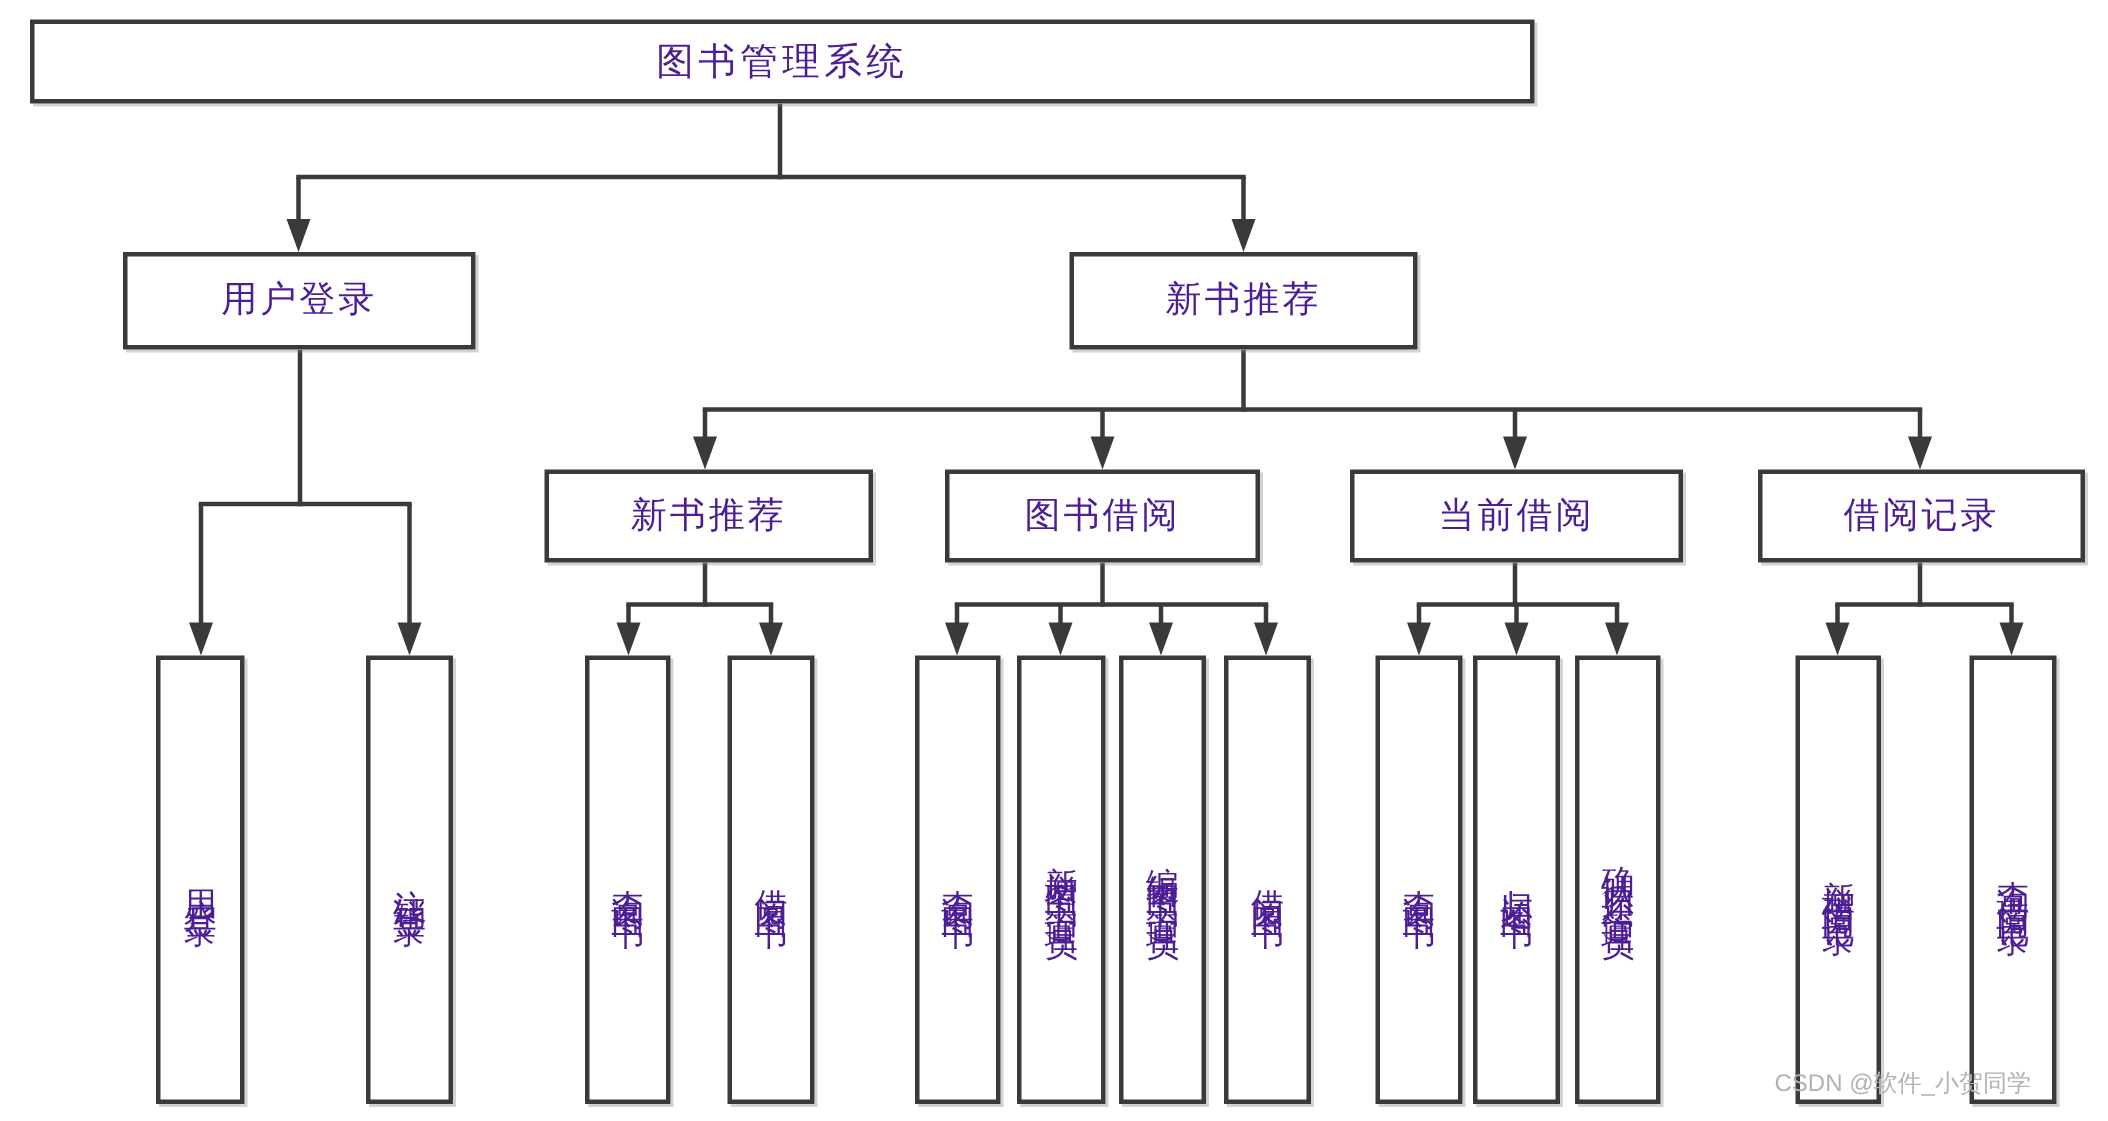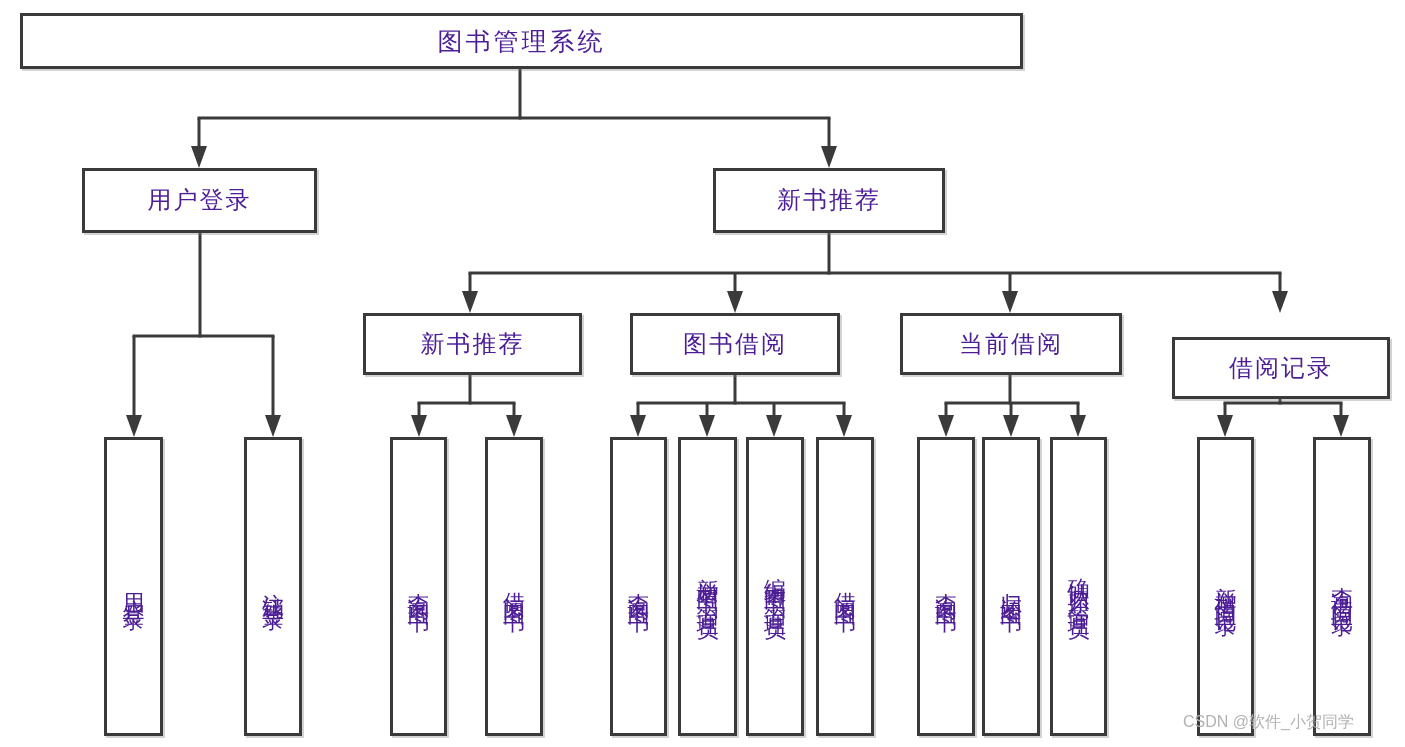--- a/index.html
+++ b/index.html
@@ -36,21 +36,21 @@
   }
   
   .n-root { left: 20px;   top: 13px;  width: 1003px; height: 56px; }
   
   .n-login { left: 82px;  top: 168px; width: 235px; height: 65px; }
   .n-mgmt  { left: 713px; top: 168px; width: 232px; height: 65px; }
   
   .n-rec   { left: 363px;  top: 313px; width: 219px; height: 62px; }
   .n-bor   { left: 630px;  top: 313px; width: 210px; height: 62px; }
   .n-cur   { left: 900px;  top: 313px; width: 222px; height: 62px; }
-  .n-rcd   { left: 1172px; top: 313px; width: 218px; height: 62px; margin-top: 24px; }
+  .n-rcd   { left: 1172px; top: 313px; width: 218px; height: 62px; }
   
   .lf { top: 437px; height: 299px; }
   .lf-1  { left: 104px;  width: 59px; }
   .lf-2  { left: 244px;  width: 58px; }
   .lf-3  { left: 390px;  width: 57px; }
   .lf-4  { left: 485px;  width: 58px; }
   .lf-5  { left: 610px;  width: 57px; }
   .lf-6  { left: 678px;  width: 59px; }
   .lf-7  { left: 746px;  width: 58px; }
   .lf-8  { left: 816px;  width: 58px; }

